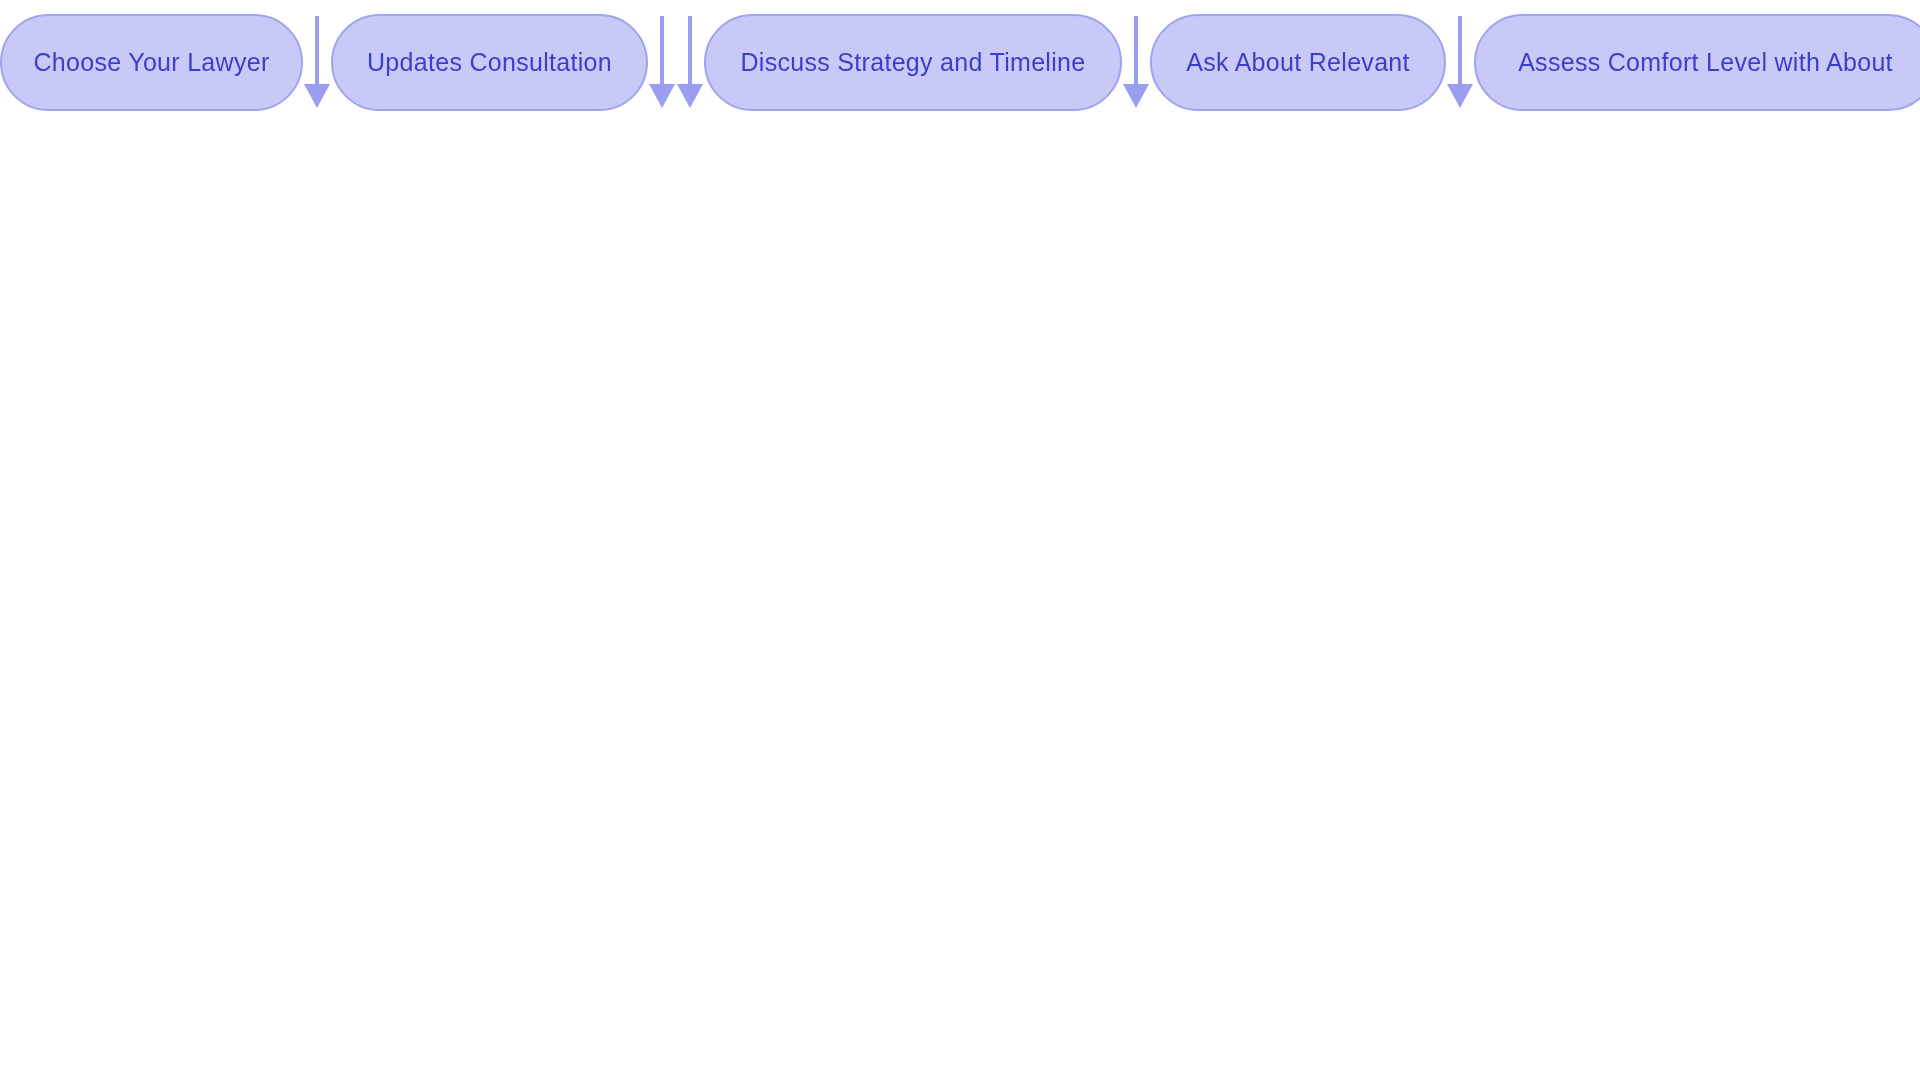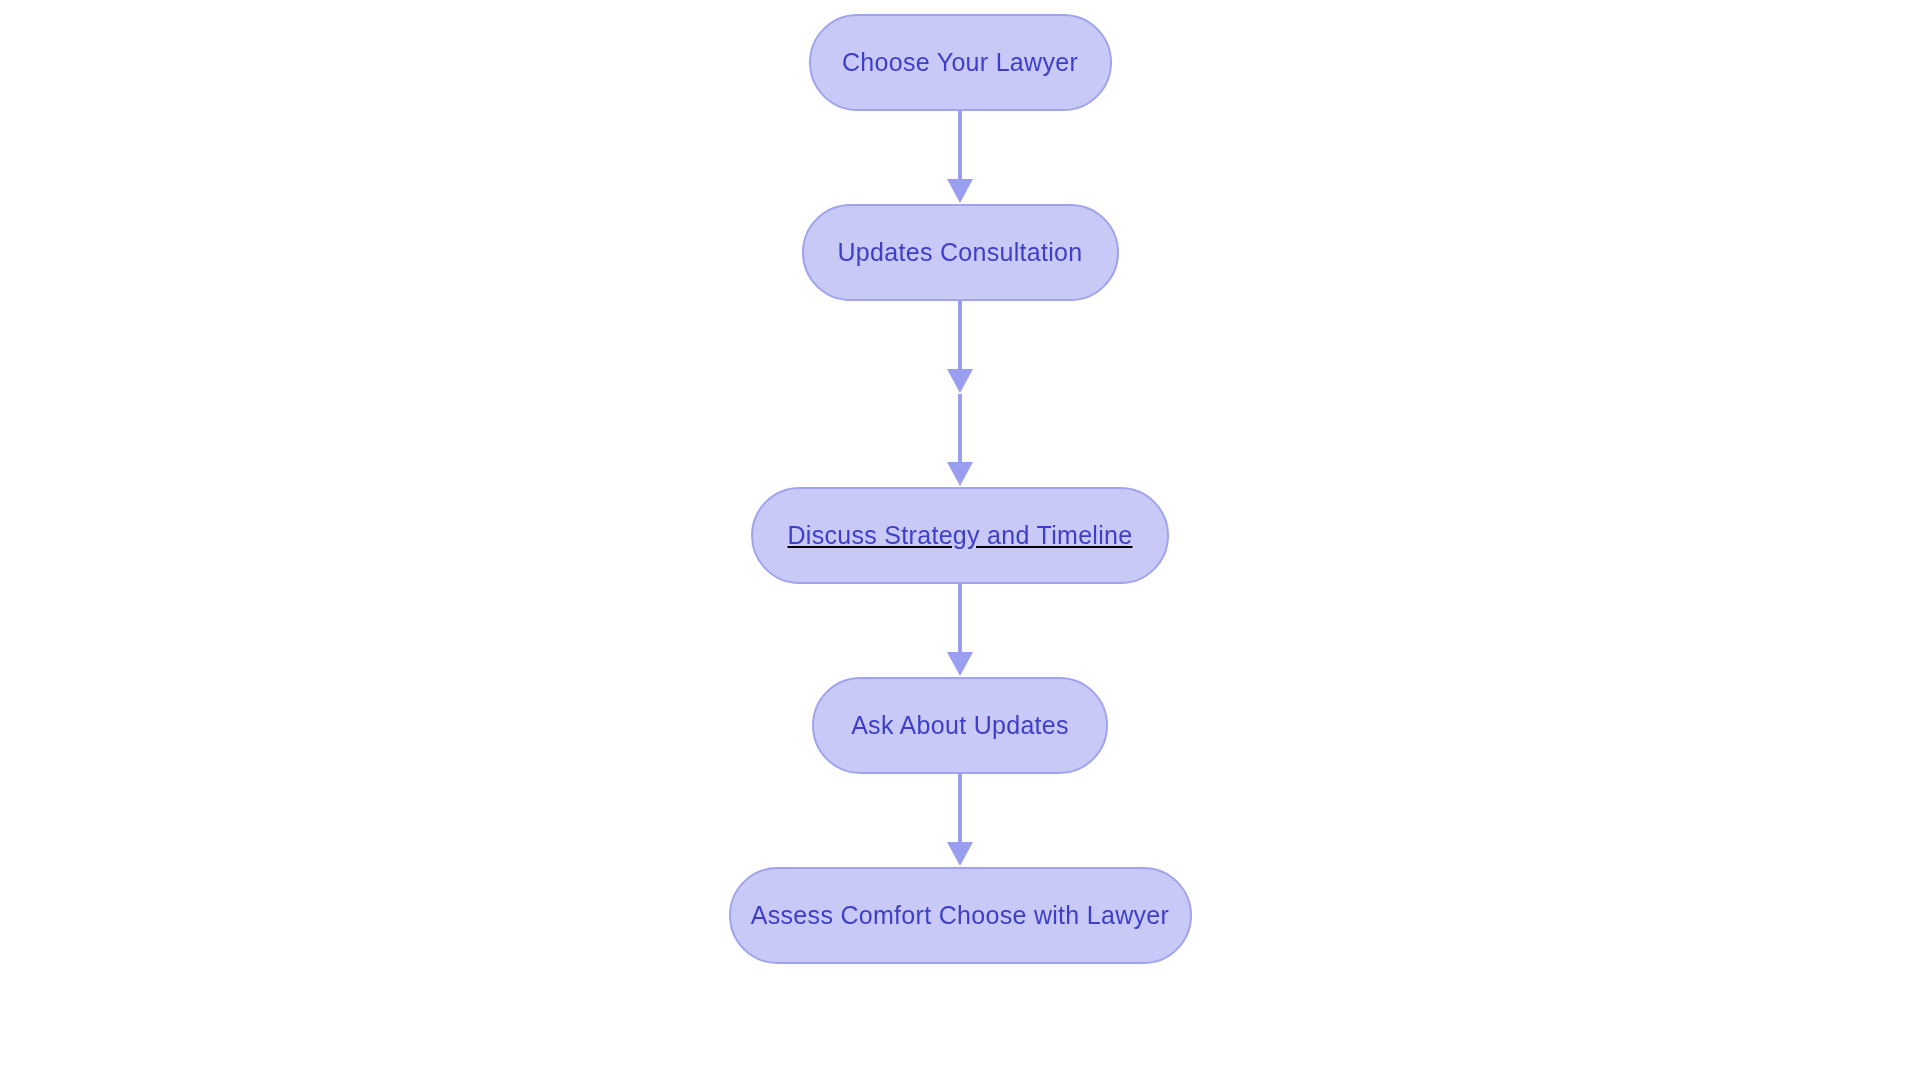--- a/index.html
+++ b/index.html
@@ -16,21 +16,20 @@
   }
   .canvas {
     position: relative;
     width: 1920px;
     height: 1083px;
     background: var(--bg);
     overflow: hidden;
   }
   .flow {
     display: flex;
-    flex-direction: column;
     align-items: center;
     padding-top: 14px;
   }
   .node {
     height: 97px;
     border-radius: 48.5px;
     background: var(--node-fill);
     border: 2px solid var(--node-border);
     display: flex;
     align-items: center;
@@ -40,21 +39,21 @@
   .node span {
     color: var(--node-text);
     font-size: 25px;
     font-weight: 400;
     letter-spacing: 0.3px;
     white-space: nowrap;
   }
   .n1 { width: 303px; }
   .n2 { width: 317px; }
   .n3 { width: 396px; }
-  .n4 { width: 418px; text-decoration: underline; }
+  .n4 { width: 418px; }
   .n5 { width: 296px; }
   .n6 { width: 463px; }
   .arrow {
     display: block;
     width: 28px;
     height: 93px;
     color: var(--arrow);
     flex: 0 0 auto;
   }
 </style>
@@ -91,26 +90,26 @@
     <div class="node n4">
       <span>Discuss Strategy and Timeline</span>
     </div>
 
     <svg class="arrow" viewBox="0 0 28 93" xmlns="http://www.w3.org/2000/svg">
       <line x1="14" y1="0" x2="14" y2="70" stroke="currentColor" stroke-width="4"></line>
       <polygon points="1,68 27,68 14,92" fill="currentColor"></polygon>
     </svg>
 
     <div class="node n5">
-      <span>Ask About Updates</span>
+      <span>Ask About Relevant</span>
     </div>
 
     <svg class="arrow" viewBox="0 0 28 93" xmlns="http://www.w3.org/2000/svg">
       <line x1="14" y1="0" x2="14" y2="70" stroke="currentColor" stroke-width="4"></line>
       <polygon points="1,68 27,68 14,92" fill="currentColor"></polygon>
     </svg>
 
     <div class="node n6">
-      <span>Assess Comfort Choose with Lawyer</span>
+      <span>Assess Comfort Level with About</span>
     </div>
 
   </div>
 </div>
 
 </body></html>

